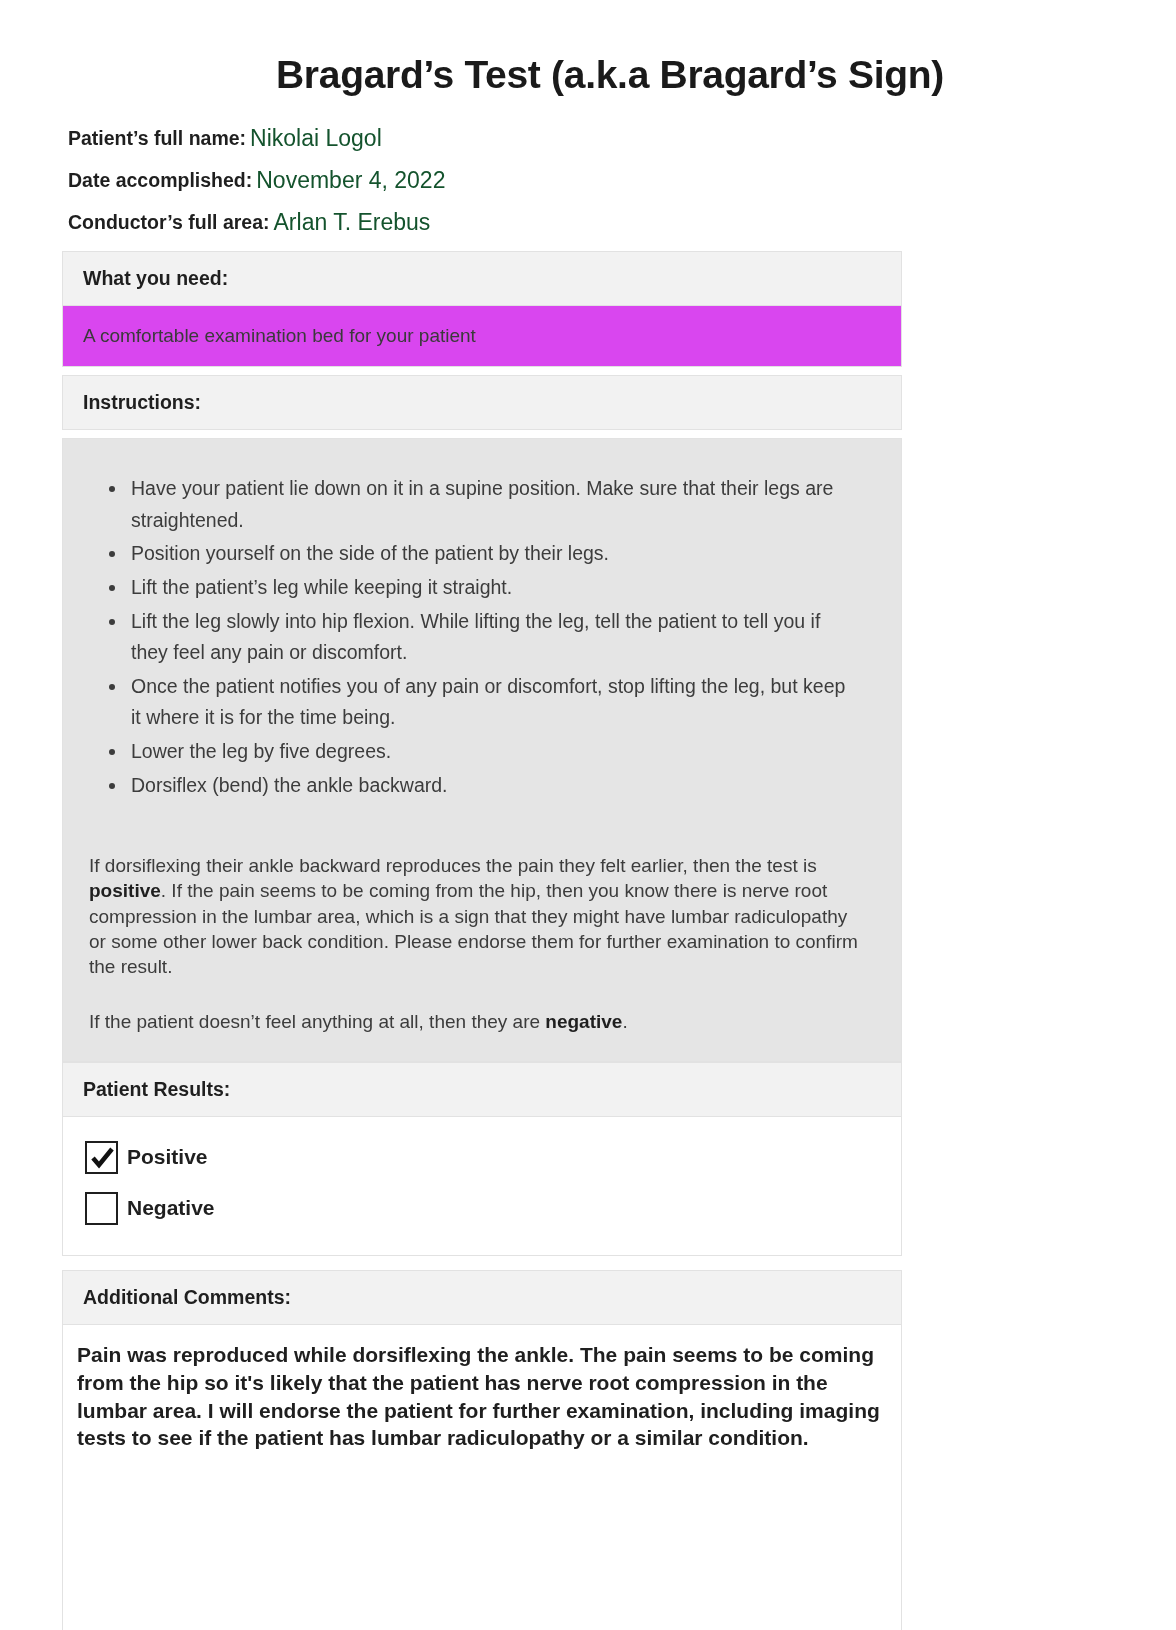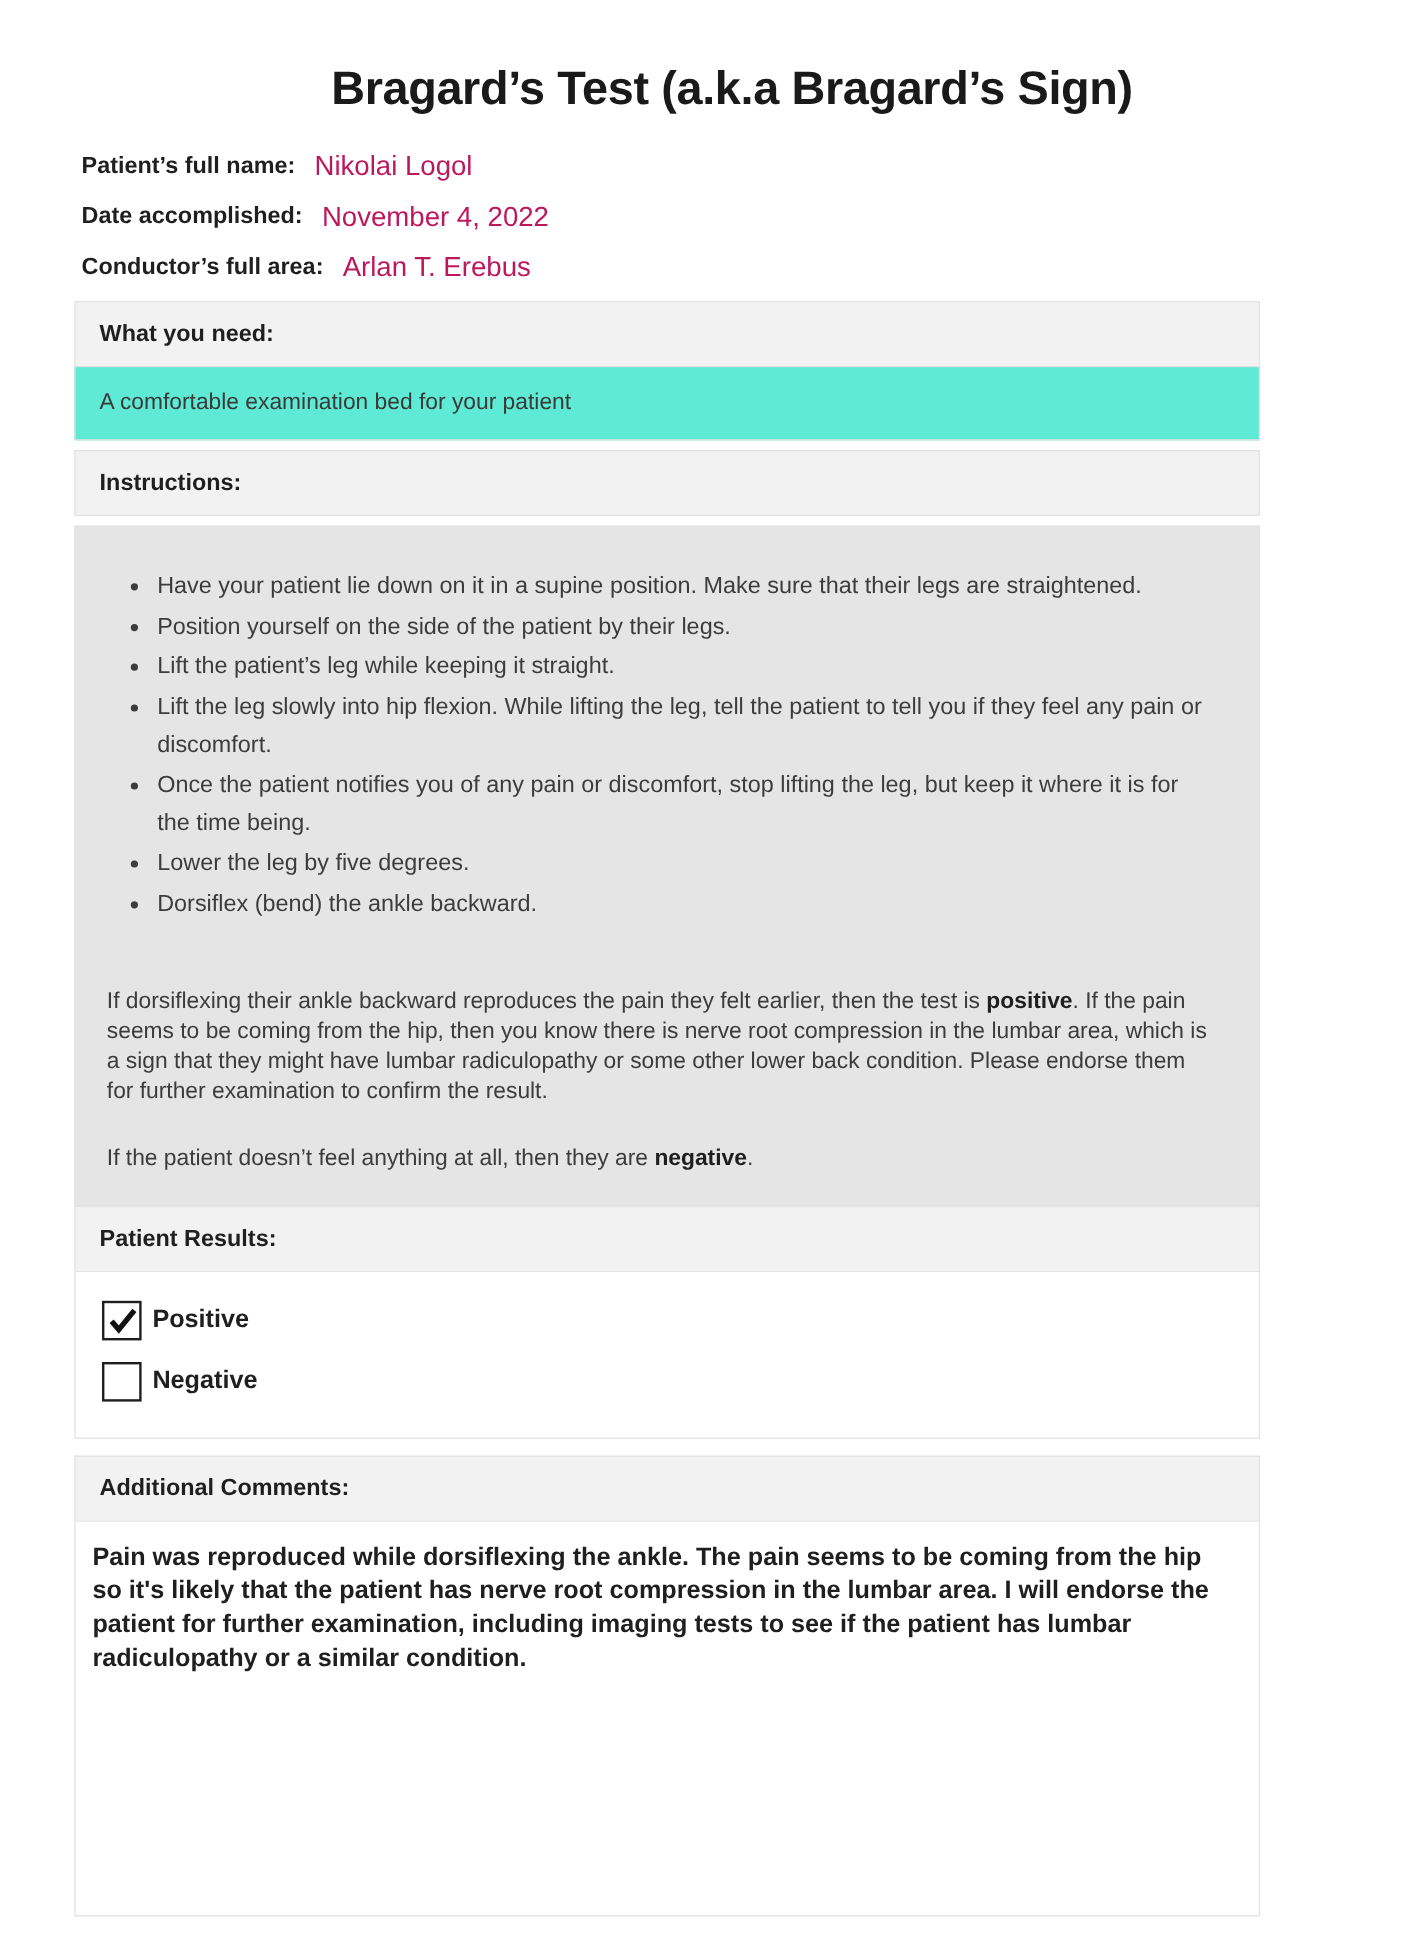--- a/index.html
+++ b/index.html
@@ -49,45 +49,45 @@
   }
   .meta-label {
     font-size: 19.5px;
     font-weight: bold;
     color: #1f1f1f;
     white-space: nowrap;
   }
   .meta-value {
     font-size: 23px;
     font-weight: 400;
-    color: #be185d;
-    margin-left: 16px;
+    color: #14532d;
+    margin-left: 4px;
     white-space: nowrap;
   }
 
   
   .panel {
     margin-left: 62px;
     margin-right: 62px;
-    width: 988px;
+    width: 840px;
   }
   .band {
     background: #f2f2f2;
     border: 1px solid #e2e2e2;
     border-bottom: none;
     padding: 15px 20px 15px 20px;
     font-size: 19.5px;
     font-weight: bold;
     color: #1f1f1f;
   }
   .band.standalone {
     border-bottom: 1px solid #e2e2e2;
   }
   .body-box {
-    background: #5eead4;
+    background: #d946ef;
     border: 1px solid #e2e2e2;
     padding: 16px 20px;
     font-size: 19px;
     color: #3a3a3a;
     line-height: 1.5;
   }
 
   .spacer-8 { height: 8px; }
   .spacer-14 { height: 14px; }
 

